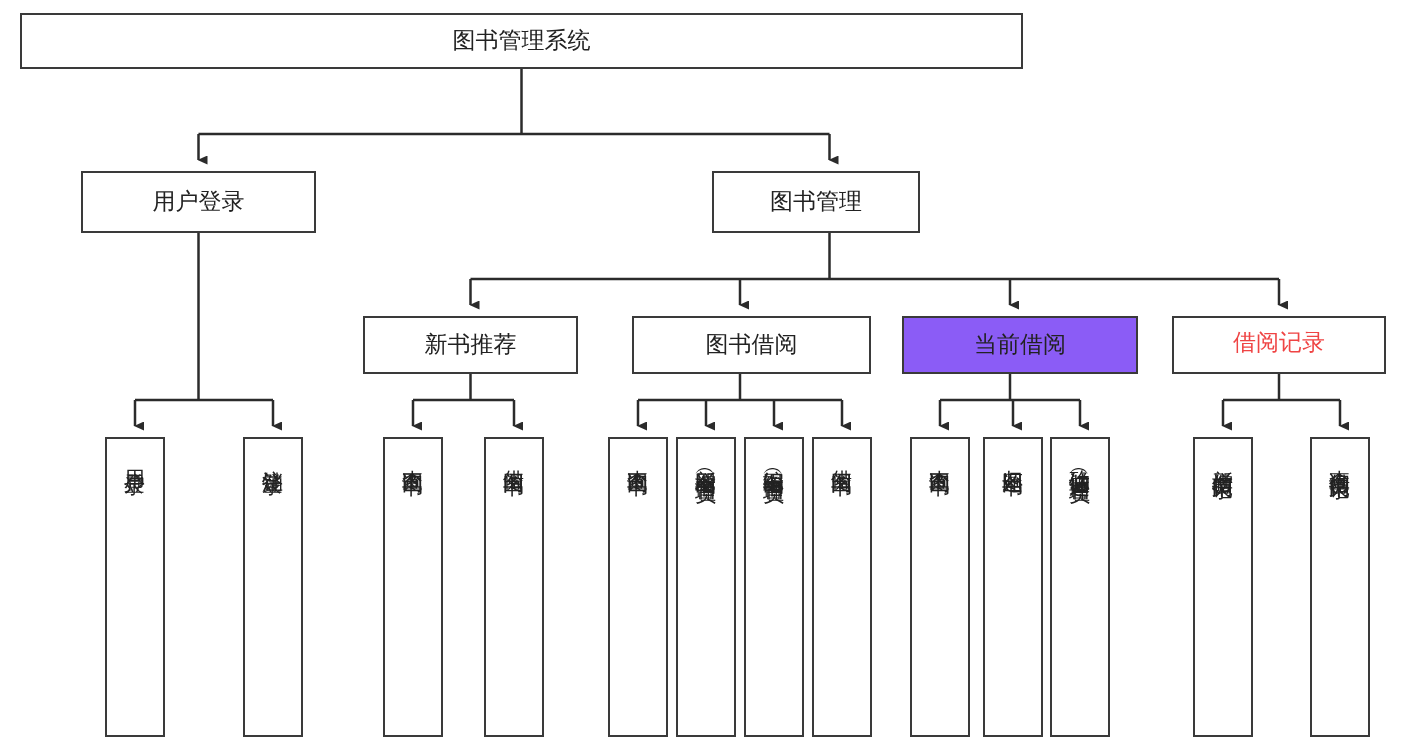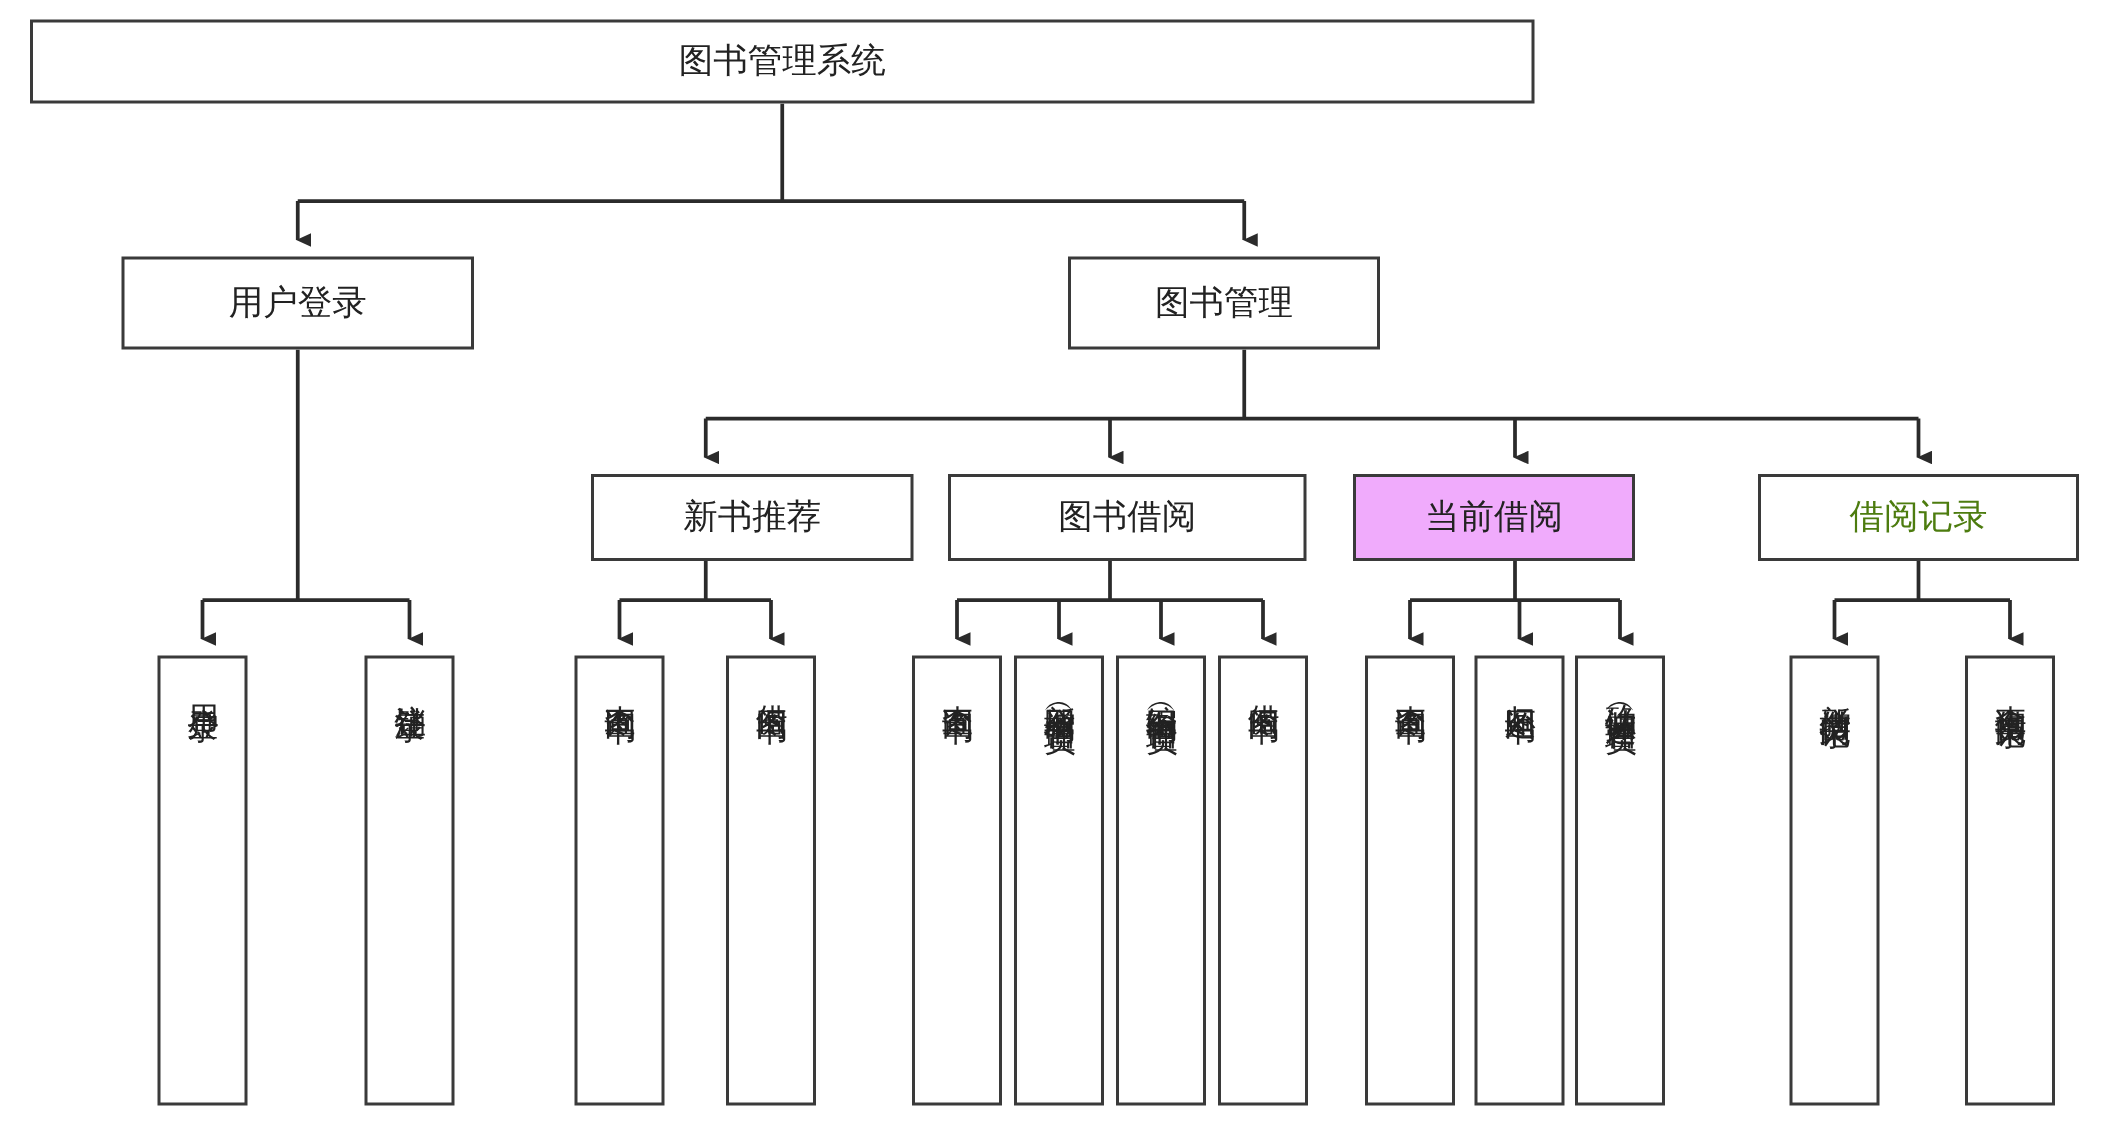--- a/index.html
+++ b/index.html
@@ -115,31 +115,31 @@
   <div id="node-layer">
       <div class="node horiz" style="left: 20px; top: 13px; width: 1003px; height: 56px; border-color: rgb(58, 58, 58); background: rgb(255, 255, 255);">
         <div class="node-label" style="color: rgb(34, 34, 34);">图书管理系统</div>
       </div>
       <div class="node horiz" style="left: 81px; top: 171px; width: 235px; height: 62px; border-color: rgb(58, 58, 58); background: rgb(255, 255, 255);">
         <div class="node-label" style="color: rgb(34, 34, 34);">用户登录</div>
       </div>
       <div class="node horiz" style="left: 712px; top: 171px; width: 208px; height: 62px; border-color: rgb(58, 58, 58); background: rgb(255, 255, 255);">
         <div class="node-label" style="color: rgb(34, 34, 34);">图书管理</div>
       </div>
-      <div class="node horiz" style="left: 363px; top: 316px; width: 215px; height: 58px; border-color: rgb(58, 58, 58); background: rgb(255, 255, 255); margin-left: 31px;">
+      <div class="node horiz" style="left: 363px; top: 316px; width: 215px; height: 58px; border-color: rgb(58, 58, 58); background: rgb(255, 255, 255);">
         <div class="node-label" style="color: rgb(34, 34, 34);">新书推荐</div>
       </div>
       <div class="node horiz" style="left: 632px; top: 316px; width: 239px; height: 58px; border-color: rgb(58, 58, 58); background: rgb(255, 255, 255);">
         <div class="node-label" style="color: rgb(34, 34, 34);">图书借阅</div>
       </div>
-      <div class="node horiz" style="left: 902px; top: 316px; width: 188px; height: 58px; border-color: rgb(58, 58, 58); background: #f0abfc;">
+      <div class="node horiz" style="left: 902px; top: 316px; width: 236px; height: 58px; border-color: rgb(58, 58, 58); background: #8b5cf6;">
         <div class="node-label" style="color: rgb(34, 34, 34);">当前借阅</div>
       </div>
       <div class="node horiz" style="left: 1172px; top: 316px; width: 214px; height: 58px; border-color: rgb(58, 58, 58); background: rgb(255, 255, 255);">
-        <div class="node-label" style="color: #4d7c0f;">借阅记录</div>
+        <div class="node-label" style="color: #ef4444; font-family: Liberation Mono, monospace;">借阅记录</div>
       </div>
       <div class="node vert" style="left: 105px; top: 437px; width: 60px; height: 300px; border-color: rgb(58, 58, 58); background: rgb(255, 255, 255);">
         <div class="node-label" style="color: rgb(34, 34, 34);">用户登录</div>
       </div>
       <div class="node vert" style="left: 243px; top: 437px; width: 60px; height: 300px; border-color: rgb(58, 58, 58); background: rgb(255, 255, 255);">
         <div class="node-label" style="color: rgb(34, 34, 34);">注销登录</div>
       </div>
       <div class="node vert" style="left: 383px; top: 437px; width: 60px; height: 300px; border-color: rgb(58, 58, 58); background: rgb(255, 255, 255);">
         <div class="node-label" style="color: rgb(34, 34, 34);">查询图书</div>
       </div>

